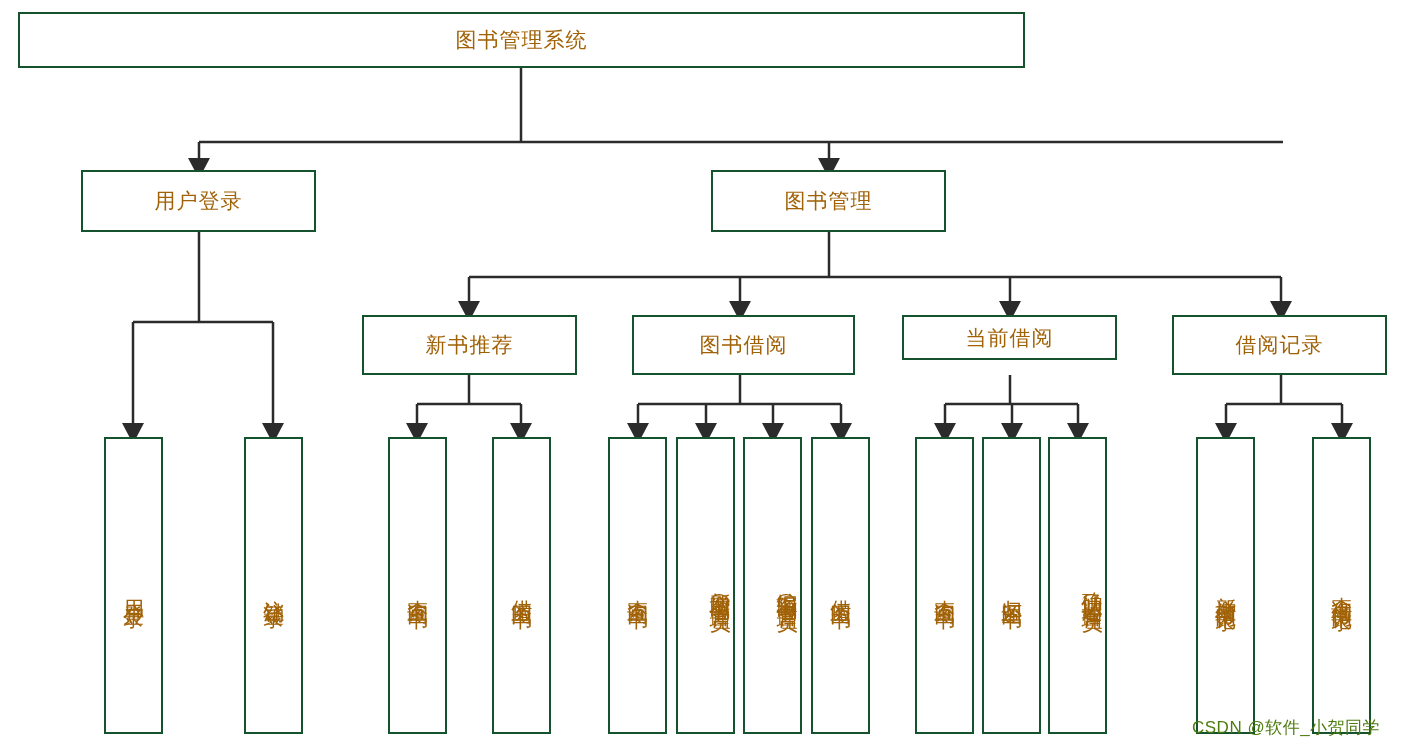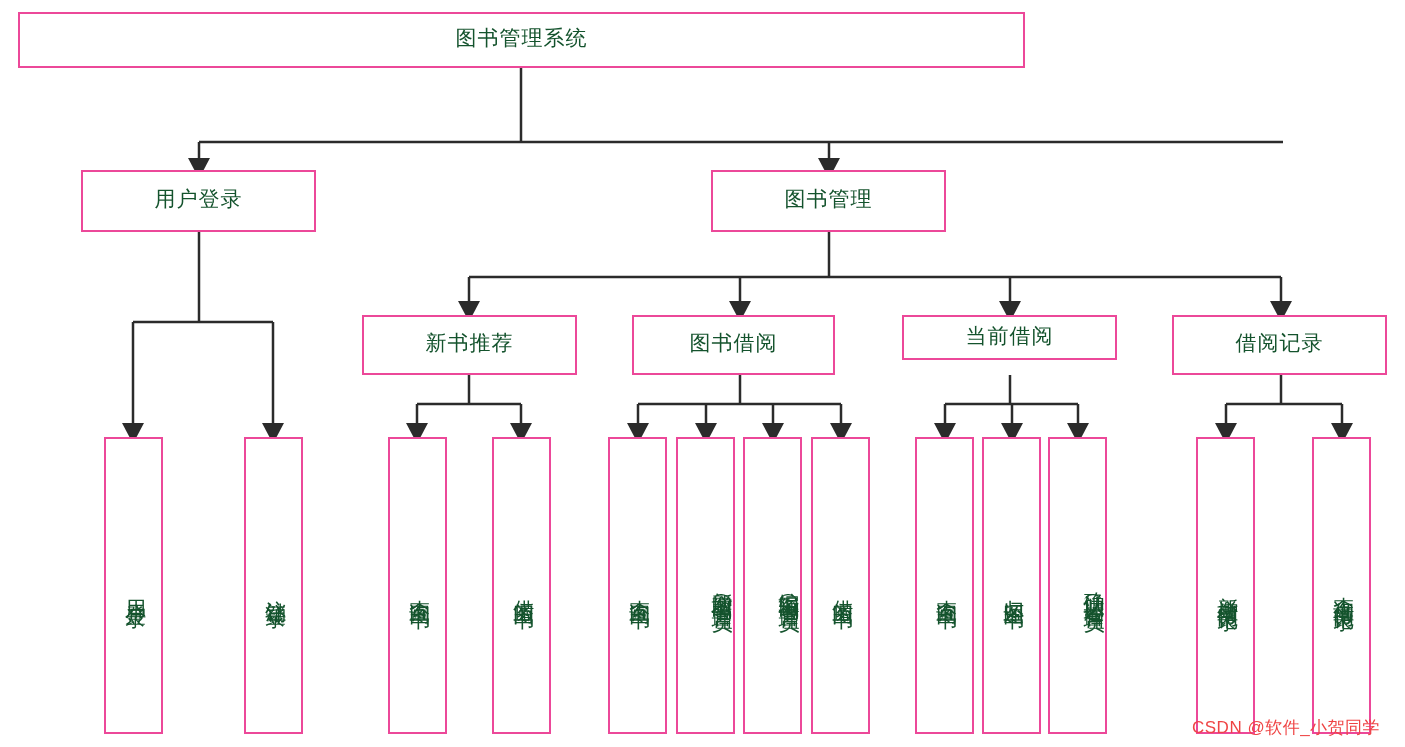--- a/index.html
+++ b/index.html
@@ -22,27 +22,26 @@
     left: 0;
     top: 0;
     width: 1405px;
     height: 747px;
     pointer-events: none;
   }
   .node {
     position: absolute;
     box-sizing: border-box;
     background: #ffffff;
-    border: 2px solid #ec4899;
+    border: 2px solid #14532d;
     display: flex;
     align-items: center;
     justify-content: center;
-    color: #14532d;
+    color: #a16207;
     text-align: center;
-    font-family: Liberation Mono, monospace;
   }
   .node.horiz {
     font-size: 21px;
     letter-spacing: 1px;
     line-height: 1.2;
   }
   .node.vert {
     writing-mode: vertical-rl;
     text-orientation: upright;
     font-size: 21px;
@@ -55,21 +54,21 @@
   .node.vert.tall {
     align-items: flex-start;
   }
   .node-label {
     display: block;
     white-space: nowrap;
   }
   .watermark {
     position: absolute;
     font-size: 17px;
-    color: #ef4444;
+    color: #4d7c0f;
     white-space: nowrap;
     letter-spacing: 0.5px;
   }
 </style>
 </head>
 <body>
 
 <div id="canvas">
 
   <svg id="wires" viewBox="0 0 1405 747">
@@ -129,21 +128,21 @@
   <div class="node horiz" style="left:81px; top:170px; width:235px; height:62px;">
     <span class="node-label">用户登录</span>
   </div>
   <div class="node horiz" style="left:362px; top:315px; width:215px; height:60px;">
     <span class="node-label">新书推荐</span>
   </div>
 
   <div class="node horiz" style="left:711px; top:170px; width:235px; height:62px;">
     <span class="node-label">图书管理</span>
   </div>
-  <div class="node horiz" style="left:632px; top:315px; width:203px; height:60px;">
+  <div class="node horiz" style="left:632px; top:315px; width:223px; height:60px;">
     <span class="node-label">图书借阅</span>
   </div>
   <div class="node horiz" style="left:902px; top:315px; width:215px; height:45px;">
     <span class="node-label">当前借阅</span>
   </div>
   <div class="node horiz" style="left:1172px; top:315px; width:215px; height:60px;justify-content:center;">
     <span class="node-label">借阅记录</span>
   </div>
 
   <div class="node vert" style="left:104px; top:437px; width:59px; height:297px; align-items:center;">

